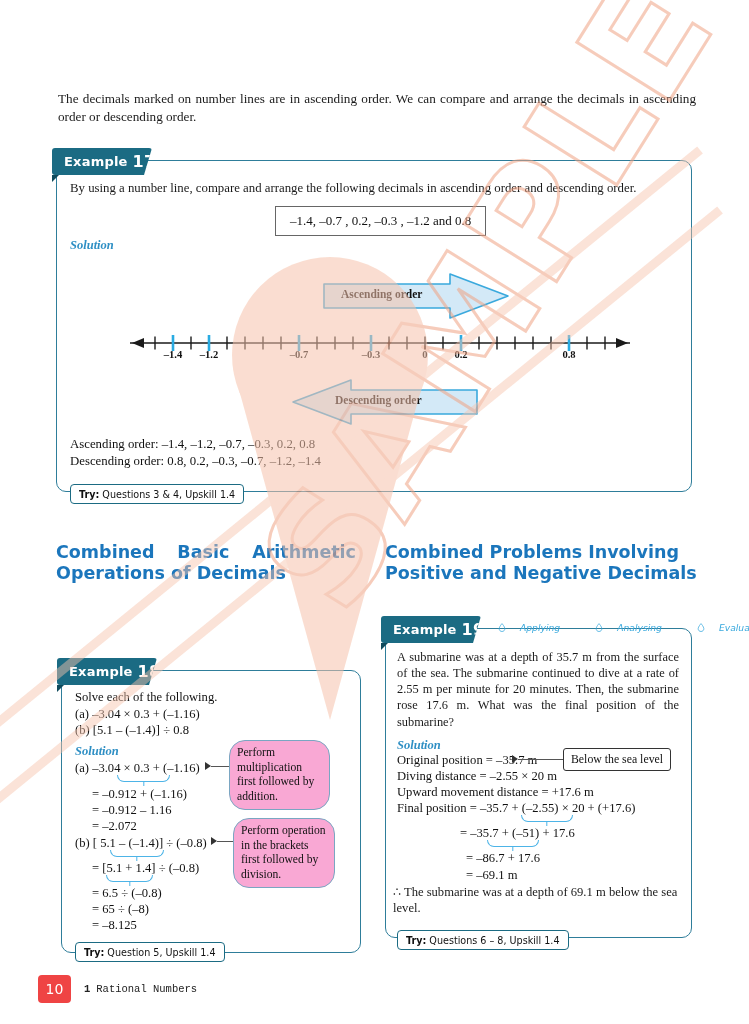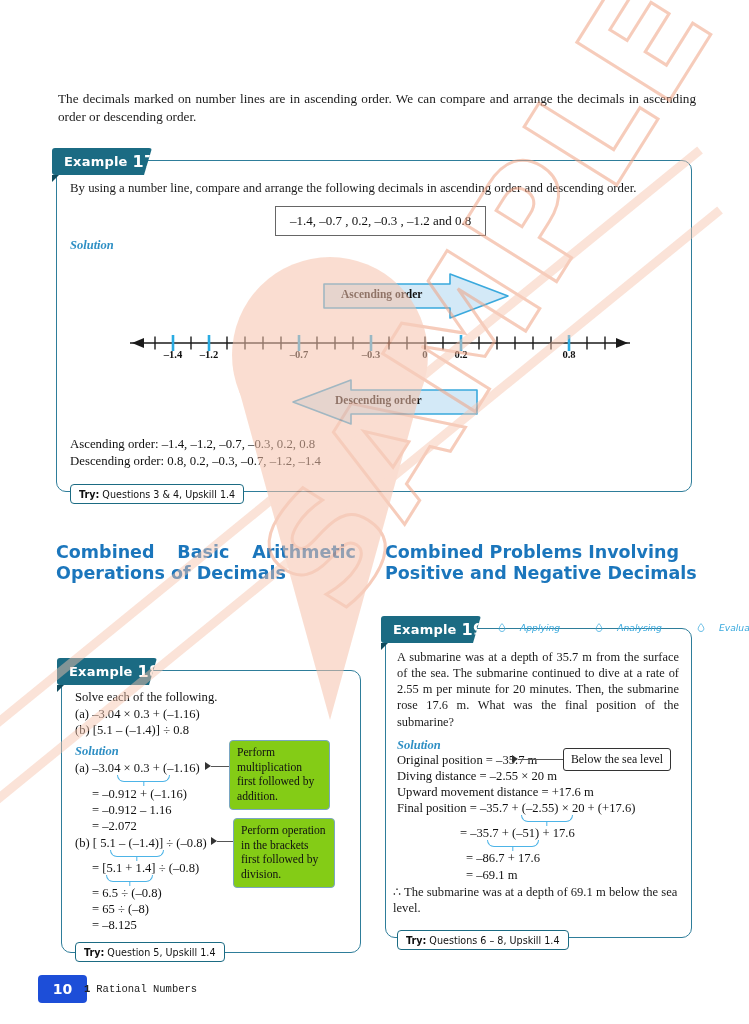--- a/index.html
+++ b/index.html
@@ -110,23 +110,23 @@
     color:#111;
     padding: 3.5px 8px;
     white-space:nowrap;
     z-index: 4;
   }
   .try-pill b { font-weight:700; }
 
   
   .callout {
     position:absolute;
-    background:#84cc16;
+    background:#f9a8d4;
     border:1.2px solid #7aa6c2;
-    border-radius: 4px;
+    border-radius: 16px;
     font-family:"Liberation Serif", serif;
     font-size: 11.6px;
     line-height:1.26;
     color:#111;
     padding: 5px 7px;
     z-index:4;
   }
   .callout.plain {
     background:#ffffff;
     border:1.1px solid #333;
@@ -179,26 +179,26 @@
     position:absolute;
     left:50%; bottom:-5px;
     width:1.4px;height:5px;
     background:#4db4e7;
     transform: translateX(-50%);
   }
 
   
   .pagebadge {
     position:absolute;
-    background:#1d4ed8;
+    background:#ef4444;
     color:#fff;
     font-family:"DejaVu Sans", sans-serif;
     font-size:14px;
-    font-weight:700;
-    width: 49px; height: 28px;
+    font-weight:400;
+    width: 33px; height: 28px;
     border-radius: 4px;
     display:flex; align-items:center; justify-content:center;
   }
   .footer-text {
     position:absolute;
     font-family:Liberation Mono, monospace;
     font-size:10.5px;
     color:#222;
   }
   .footer-text .ch { font-weight:700; margin-right:6px; }

